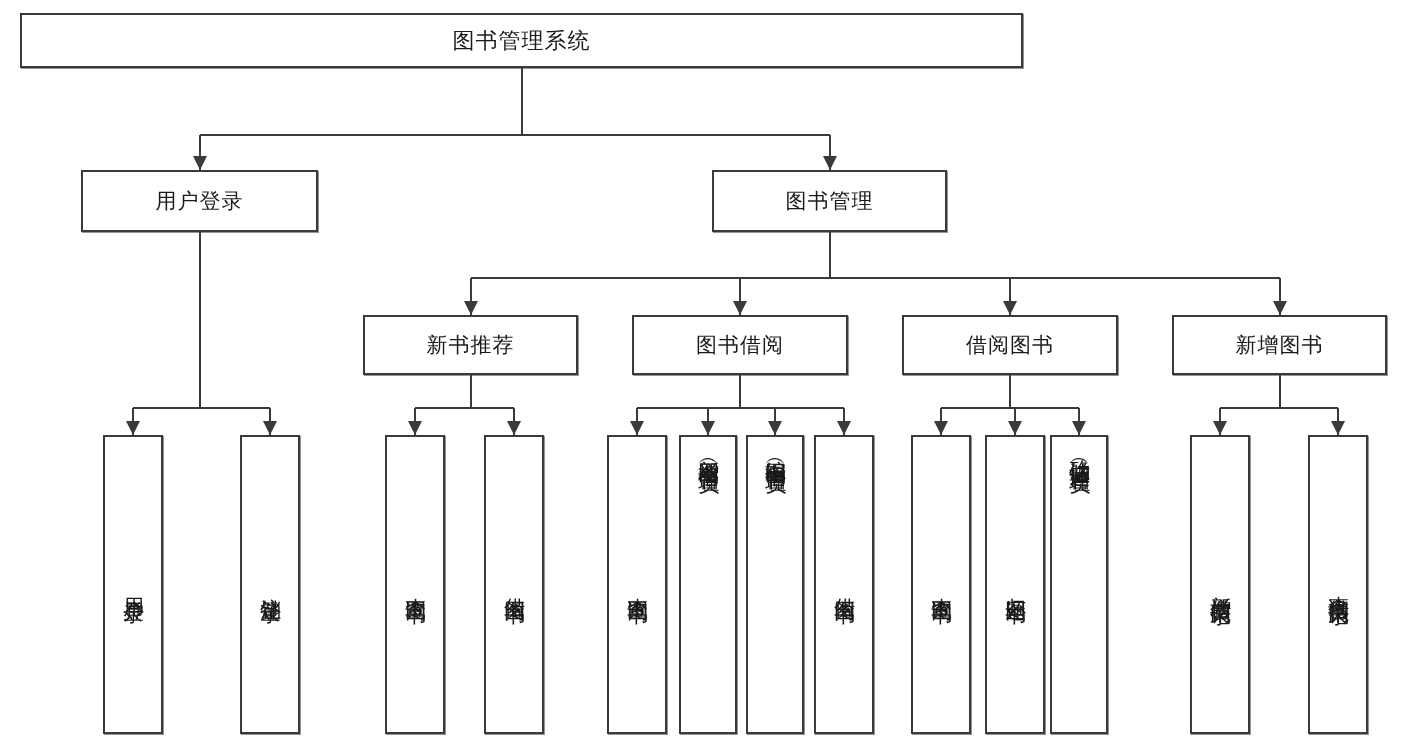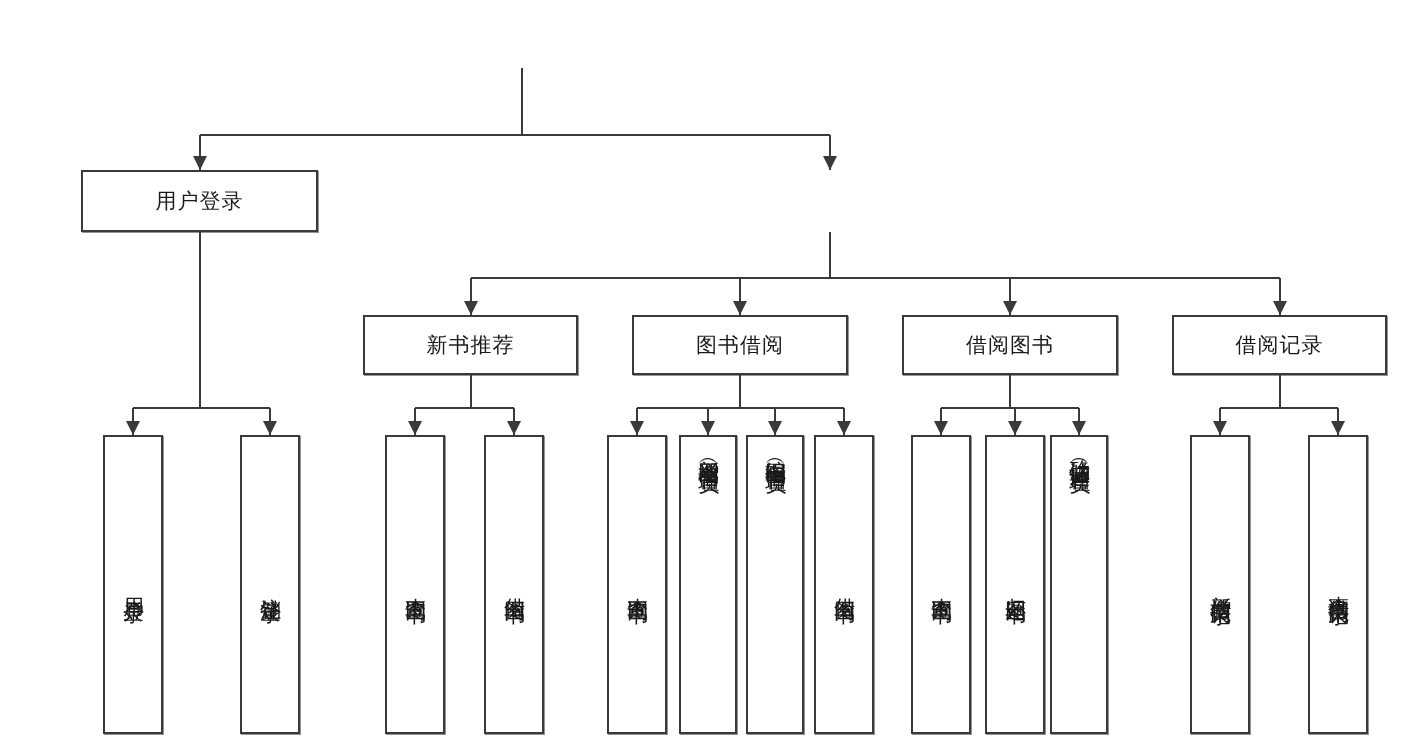--- a/index.html
+++ b/index.html
@@ -87,36 +87,42 @@
     white-space: nowrap;
     user-select: none;
     letter-spacing: 0.5px;
   }
 </style>
 </head>
 <body>
 
 <div id="diagram-root">
 
+  <div class="node horiz" id="node-root" style="left: 20px; top: 13px; width: 1003px; height: 55px;">
+    <span class="node-label">图书管理系统</span>
+  </div>
 
   <div class="node horiz" style="left: 81px; top: 170px; width: 237px; height: 62px;">
     <span class="node-label">用户登录</span>
   </div>
+  <div class="node horiz" style="left: 712px; top: 170px; width: 235px; height: 62px;">
+    <span class="node-label">图书管理</span>
+  </div>
 
   <div class="node horiz" style="left: 363px; top: 315px; width: 215px; height: 60px;">
     <span class="node-label">新书推荐</span>
   </div>
   <div class="node horiz" style="left: 632px; top: 315px; width: 216px; height: 60px;">
     <span class="node-label">图书借阅</span>
   </div>
   <div class="node horiz" style="left: 902px; top: 315px; width: 216px; height: 60px;">
     <span class="node-label">借阅图书</span>
   </div>
   <div class="node horiz" style="left: 1172px; top: 315px; width: 215px; height: 60px;">
-    <span class="node-label">借阅记录</span>
+    <span class="node-label">新增图书</span>
   </div>
 
   <div class="node leaf centered" style="left: 103px; top: 435px; width: 60px; height: 299px;">
     <span class="node-label">用户登录</span>
   </div>
   <div class="node leaf centered" style="left: 240px; top: 435px; width: 60px; height: 299px;">
     <span class="node-label">注销登录</span>
   </div>
   <div class="node leaf centered" style="left: 385px; top: 435px; width: 60px; height: 299px;">
     <span class="node-label">查询图书</span>

